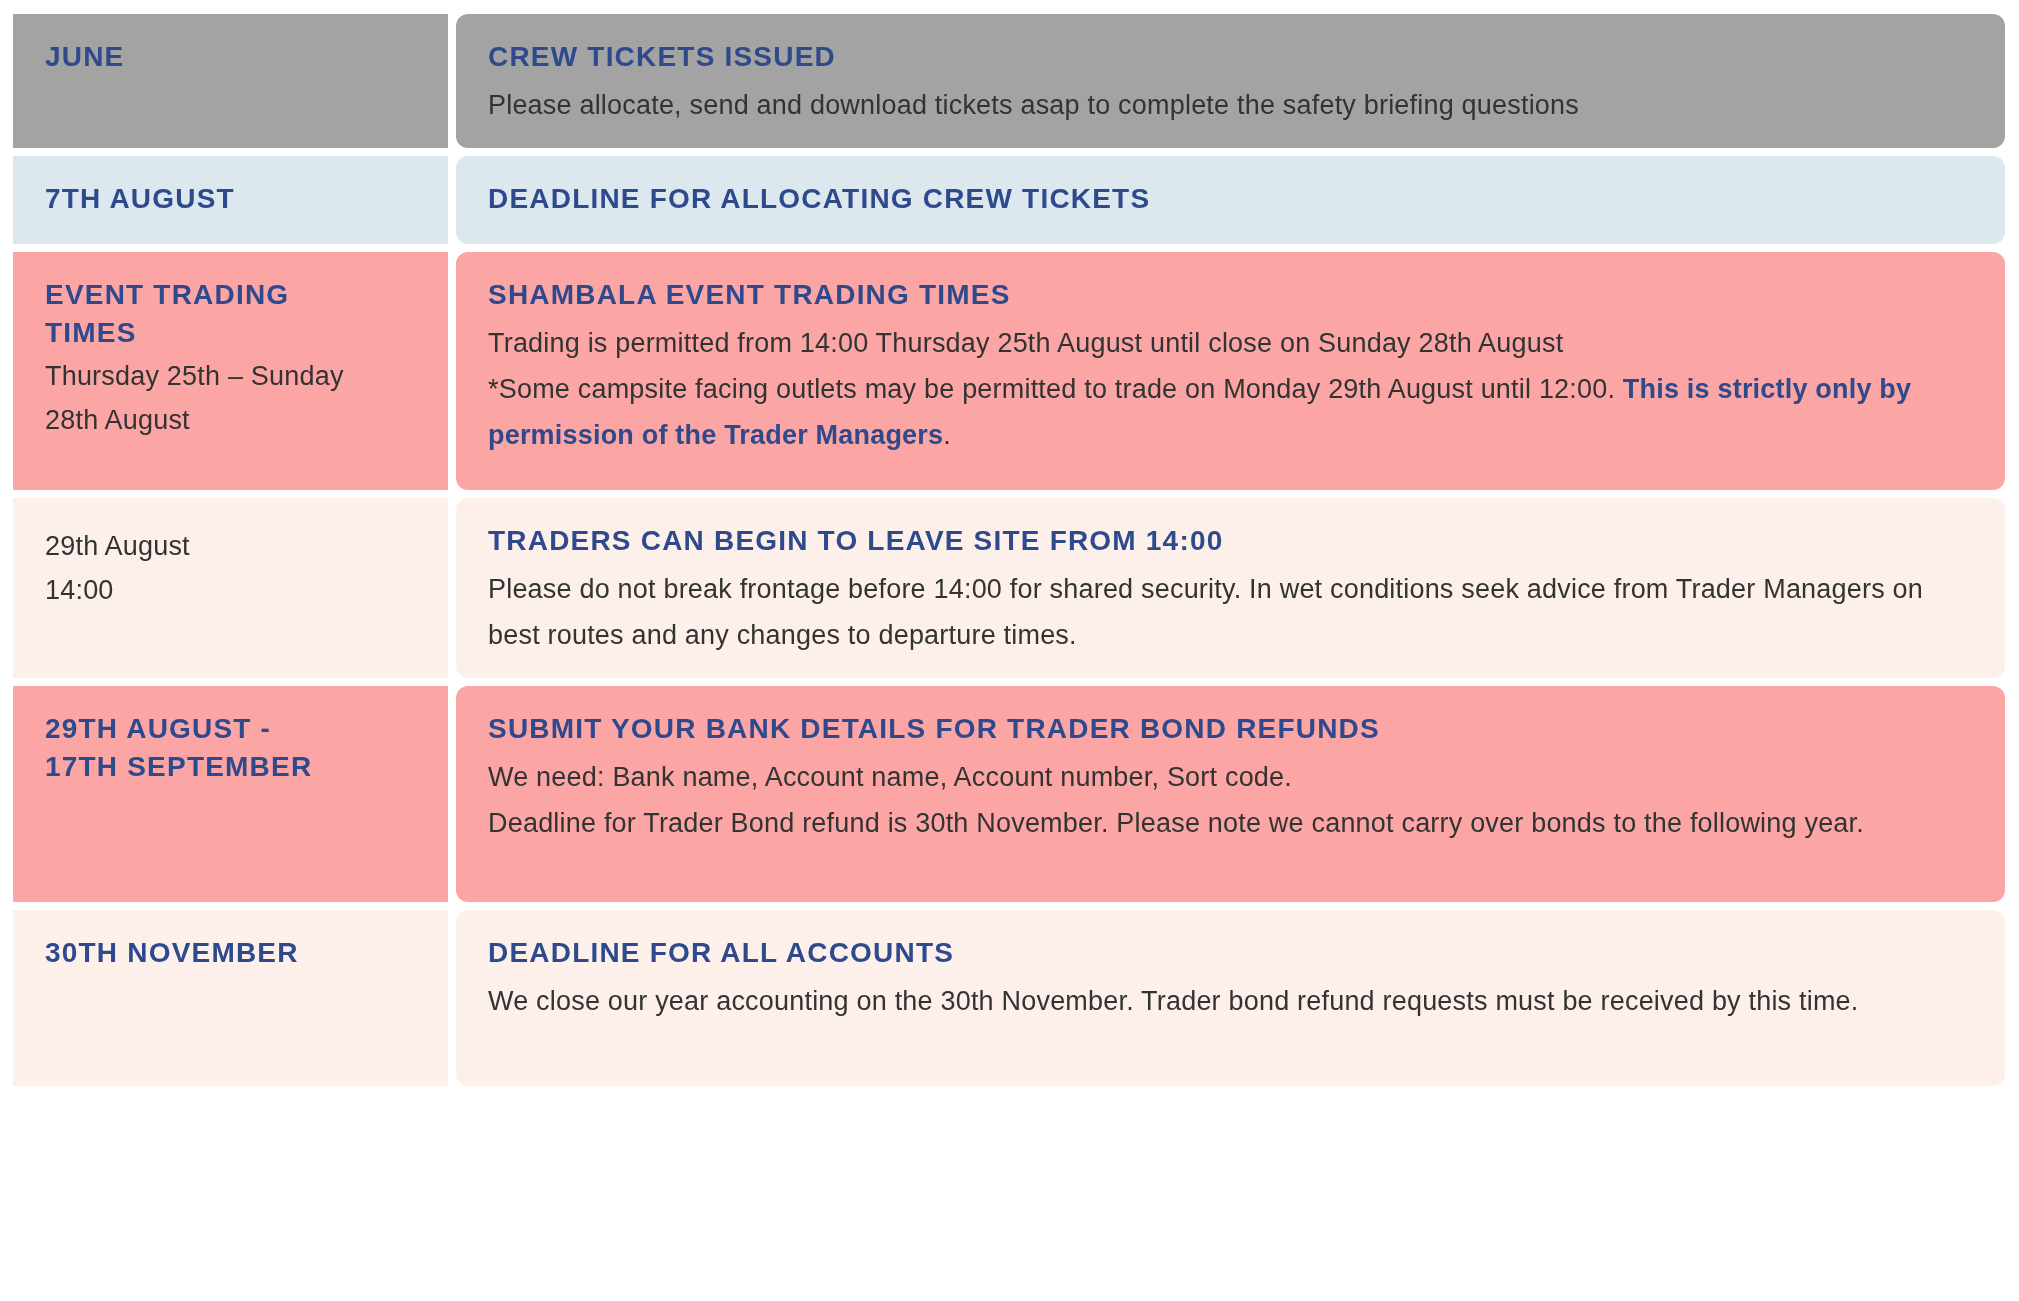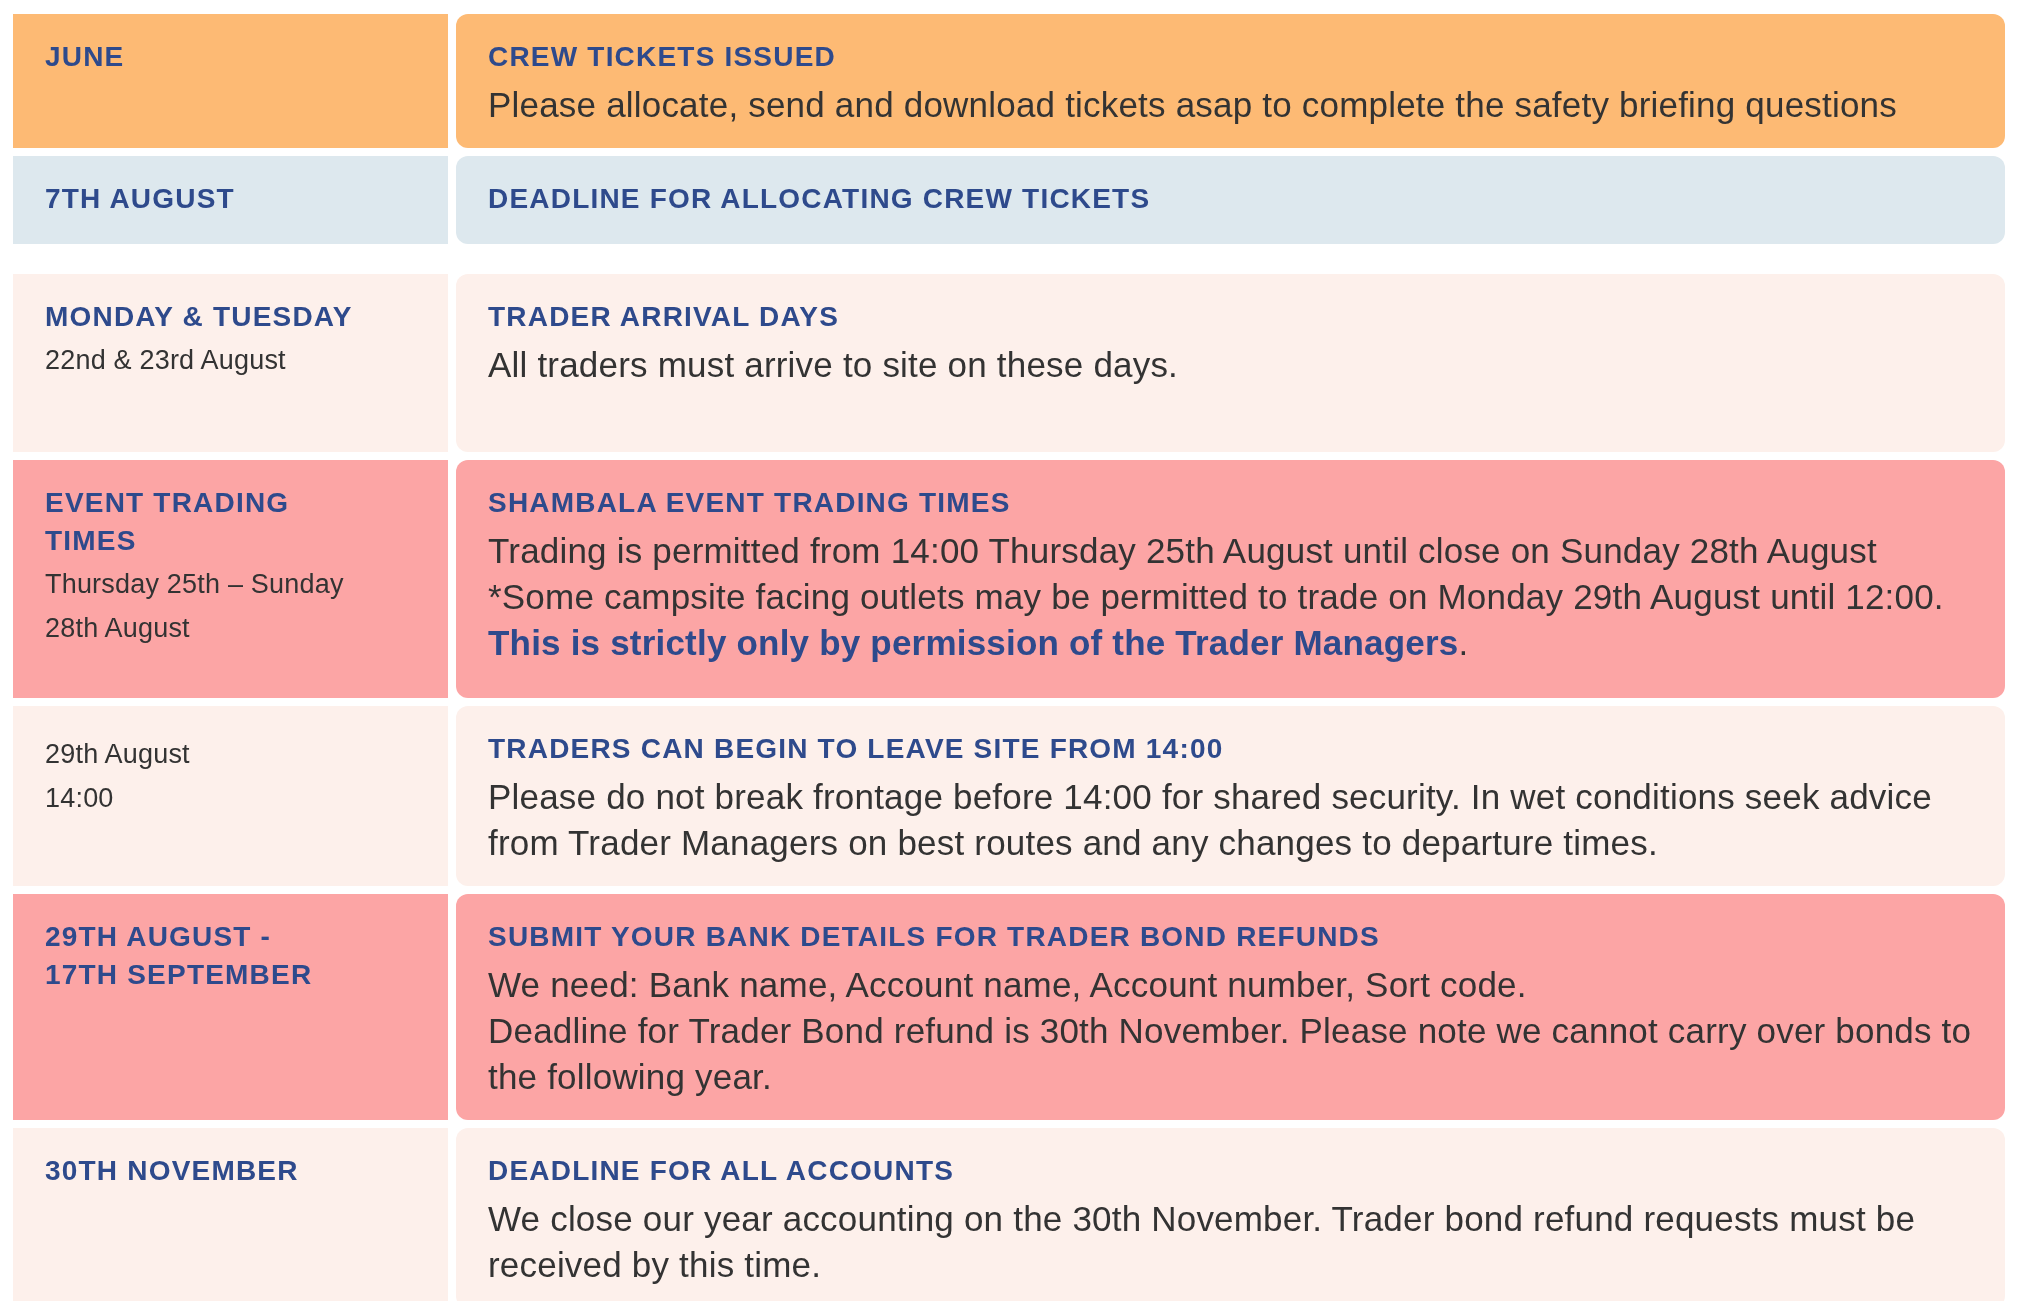--- a/index.html
+++ b/index.html
@@ -9,42 +9,42 @@
     font-family: "Liberation Sans", sans-serif;
     color: #333333;
   }
   .page { padding: 14px 14px 16px 13px; }
   .row { display: flex; gap: 8px; margin-bottom: 8px; }
   .row.section-gap { margin-top: 30px; }
   .cell { padding: 24px 32px 20px 32px; }
   .cell.v-center { padding-top: 24px; }
   .date-cell { flex: 0 0 435px; width: 435px; }
   .desc-cell { flex: 1 1 auto; border-radius: 12px; }
-  .t-blue1 { background: #fdba74; }
+  .t-blue1 { background: #a3a3a3; }
   .t-blue2 { background: #DDE8EE; }
   .t-pink1 { background: #FDF0EB; }
   .t-pink2 { background: #fca5a5; }
   .h {
     font-weight: bold;
     color: #2E4A8C;
     font-size: 28px;
     line-height: 38px;
     letter-spacing: 1.2px;
   }
   .h span { display: block; }
   .sub {
     font-size: 27px;
     line-height: 44px;
     color: #333333;
     letter-spacing: 0.2px;
     margin-top: 2px;
   }
   .sub span { display: block; }
   .body {
-    font-size: 35px;
+    font-size: 27px;
     line-height: 46px;
     color: #333333;
     letter-spacing: 0.2px;
     margin-top: 6px;
   }
   .body p { margin: 0; }
   .bold-navy { font-weight: bold; color: #2E4A8C; }
   .mh-r1 { min-height: 131px; }
   .mh-r2 { min-height: 88px; }
   .mh-r3 { min-height: 178px; }
@@ -76,36 +76,20 @@
     <div class="cell v-center date-cell t-blue2 mh-r2">
       <div class="h">
         <span>7TH AUGUST</span>
       </div>
     </div>
     <div class="cell v-center desc-cell t-blue2 mh-r2">
       <div class="h">DEADLINE FOR ALLOCATING CREW TICKETS</div>
     </div>
   </div>
 
-  <div class="row section-gap">
-    <div class="cell date-cell t-pink1 mh-r3">
-      <div class="h">
-        <span>MONDAY &amp; TUESDAY</span>
-      </div>
-      <div class="sub">
-        <span>22nd &amp; 23rd August</span>
-      </div>
-    </div>
-    <div class="cell desc-cell t-pink1 mh-r3">
-      <div class="h">TRADER ARRIVAL DAYS</div>
-      <div class="body">
-        <p>All traders must arrive to site on these days.</p>
-      </div>
-    </div>
-  </div>
 
   <div class="row">
     <div class="cell date-cell t-pink2 mh-r4">
       <div class="h">
         <span>EVENT TRADING</span>
         <span>TIMES</span>
       </div>
       <div class="sub">
         <span>Thursday 25th – Sunday</span>
         <span>28th August</span>

